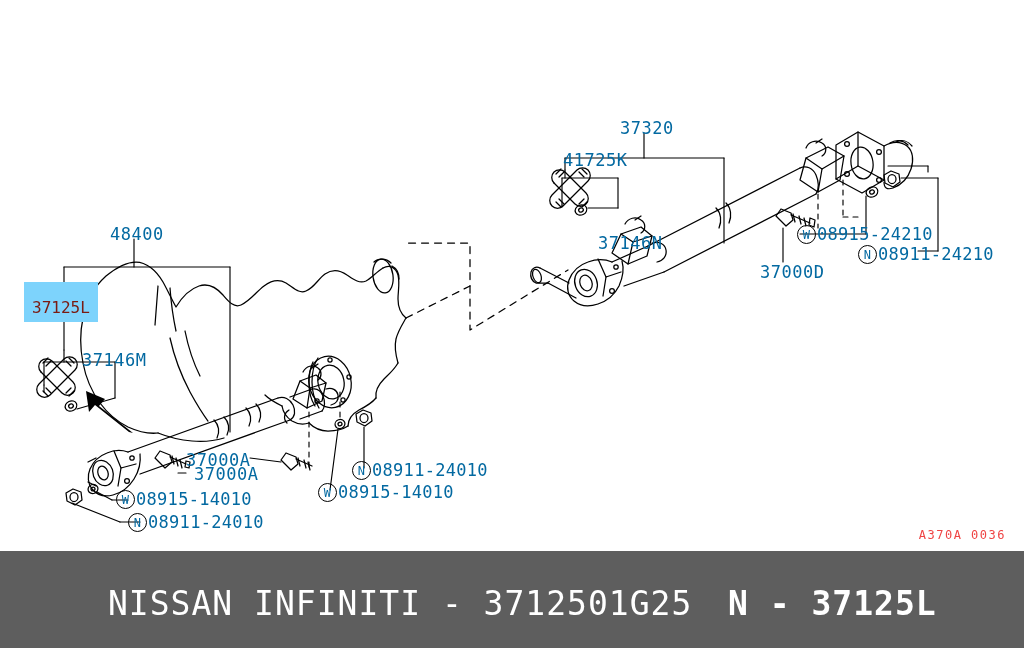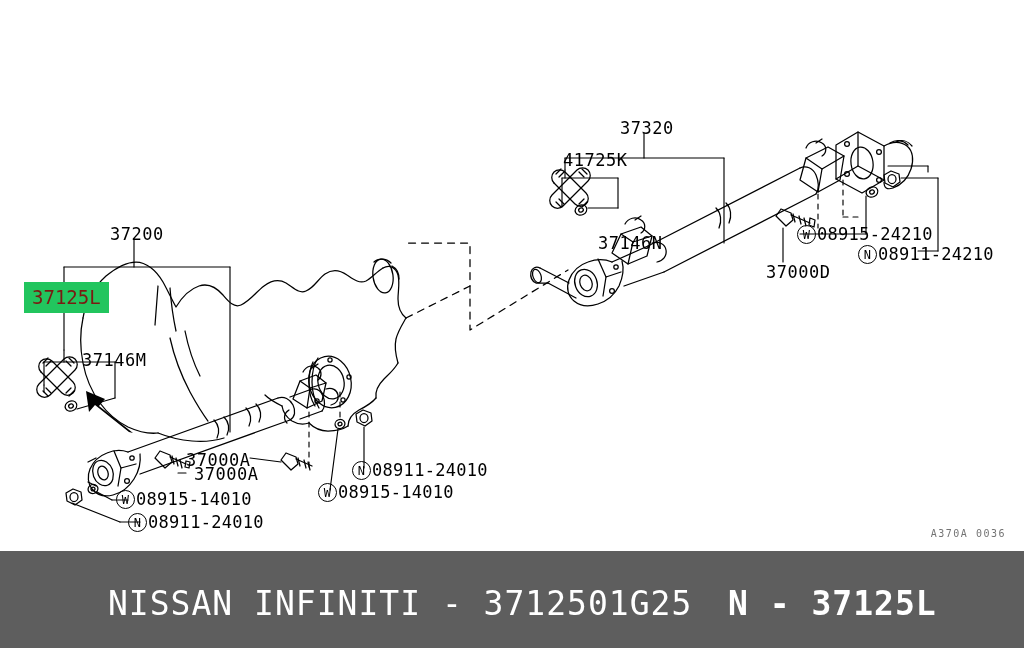--- a/index.html
+++ b/index.html
@@ -6,45 +6,45 @@
   body{
     width:1024px;height:648px;overflow:hidden;position:relative;
     font-family:"DejaVu Sans Mono","Liberation Mono",monospace;
     background:#ffffff;
   }
   #sheet{position:absolute;left:0;top:0;width:1024px;height:648px;}
   #artwork{position:absolute;left:0;top:0;width:1024px;height:648px;}
   .lbl{
     position:absolute;
     font-family:"DejaVu Sans Mono","Liberation Mono",monospace;
-    color:#000000;
+    color:#0369a1;
     white-space:nowrap;
     letter-spacing:0.5px;
     line-height:1;
   }
   .lbl-18{font-size:17px;}
   .callout{display:flex;align-items:center;gap:1px;}
   .cbadge{
     display:inline-flex;align-items:center;justify-content:center;
     width:19px;height:19px;border:1.3px solid #000;border-radius:50%;
     font-size:12px;font-family:"DejaVu Sans Mono","Liberation Mono",monospace;
     line-height:1;box-sizing:border-box;
   }
   .cnum{font-size:17px;letter-spacing:0.3px;}
   #hl-37125L{
     position:absolute;
-    background:#22c55e;
+    background:#7dd3fc;
     color:#7a1b12;
-    font-size:19px;
-    padding:4px 8px 5px 8px;
+    font-size:16px;
+    padding:16px 8px 5px 8px;
     box-sizing:border-box;
   }
   #diagcode{
     position:absolute;right:18px;top:528px;
-    font-size:10px;letter-spacing:1.5px;color:#737373;
+    font-size:12px;letter-spacing:1.5px;color:#ef4444;
   }
   #footer{
     position:absolute;left:0;top:551px;width:1024px;height:97px;
     background:#5e5e5e;
   }
   #footer-inner{
     position:absolute;left:0;top:0;width:1024px;height:104px;
     display:flex;align-items:center;
   }
   #brand{
@@ -361,28 +361,28 @@
         <path d="M888,166 L928,166"></path>
         <path d="M928,166 L928,172"></path>
 
         <path d="M843,180 L843,217" stroke-dasharray="5 5"></path>
         <path d="M843,217 L861,217" stroke-dasharray="5 5"></path>
         <path d="M818,194 L818,228" stroke-dasharray="5 5"></path>
       </g>
     </g>
   </svg>
 
-  <div class="lbl lbl-18" style="left:110px;top:226px;">37200</div>
+  <div class="lbl lbl-18" style="left:110px;top:226px;">48400</div>
   <div class="lbl lbl-18" style="left:82px;top:352px;">37146M</div>
   <div class="lbl lbl-18" style="left:186px;top:452px;">37000A</div>
   <div class="lbl lbl-18" style="left:194px;top:466px;">37000A</div>
   <div class="lbl lbl-18" style="left:620px;top:120px;">37320</div>
   <div class="lbl lbl-18" style="left:563px;top:152px;">41725K</div>
   <div class="lbl lbl-18" style="left:598px;top:187px;margin-top:48px;">37146N</div>
-  <div class="lbl lbl-18" style="left:760px;top:264px;margin-left:6px;">37000D</div>
+  <div class="lbl lbl-18" style="left:760px;top:264px;">37000D</div>
 
   <div id="hl-37125L" style="left:24px;top:282px;">37125L</div>
 
   <div class="lbl callout" style="left:116px;top:490px;">
     <span class="cbadge">W</span>
     <span class="cnum">08915-14010</span>
   </div>
   <div class="lbl callout" style="left:128px;top:513px;">
     <span class="cbadge">N</span>
     <span class="cnum">08911-24010</span>

